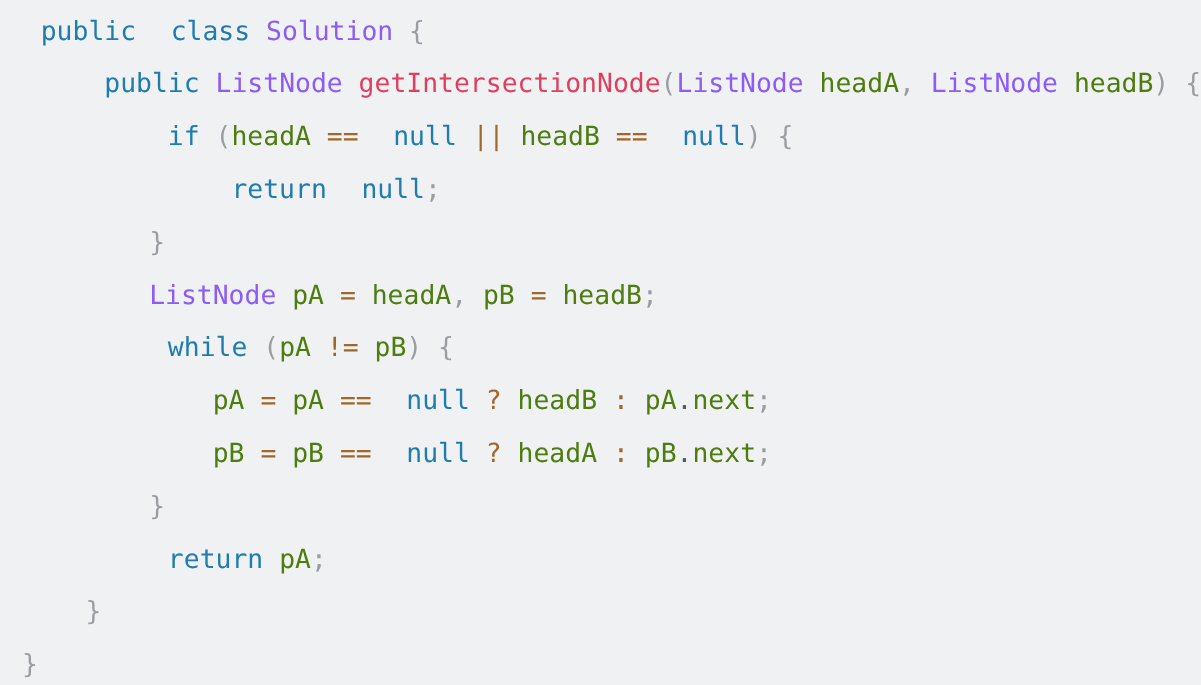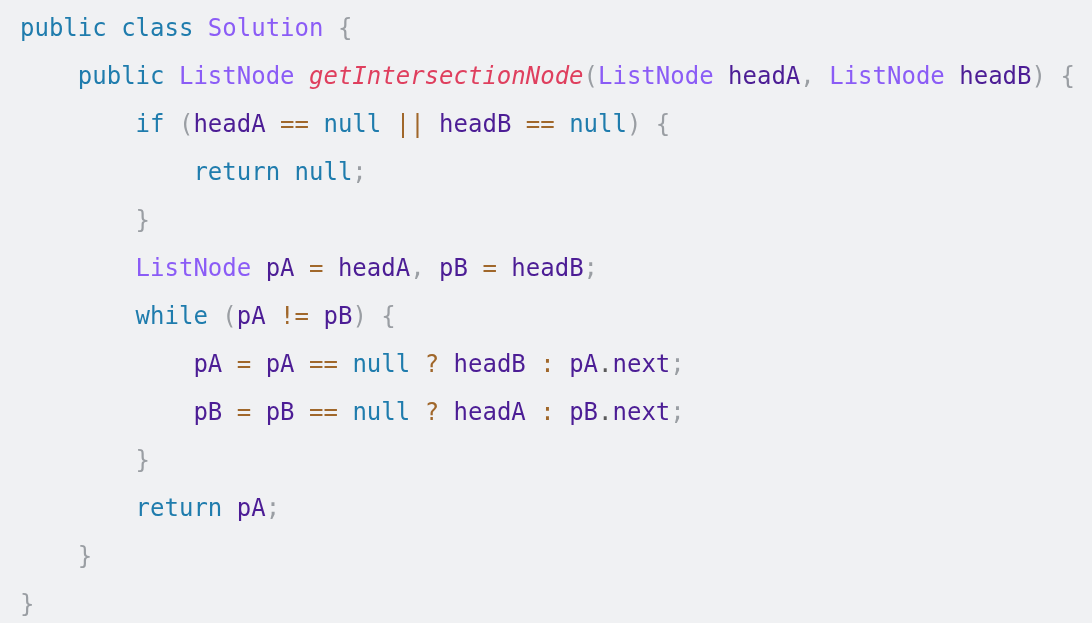--- a/index.html
+++ b/index.html
@@ -22,24 +22,24 @@
     line-height: 48px;
     white-space: pre;
     letter-spacing: 0;
     -webkit-font-smoothing: antialiased;
   }
   .code-line {
     white-space: pre;
     height: 48px;
   }
   
-  .t-keyword   { color: #1f7cad; }
+  .t-keyword   { color: #1f7cad; margin-left: 17px; }
   .t-type      { color: #8b5cf6; }
-  .t-func      { color: #df3f5e; font-style: italic; }
-  .t-ident     { color: #4c1d95; }
+  .t-func      { color: #df3f5e; }
+  .t-ident     { color: #4d7c0f; }
   .t-operator  { color: #a0672a; }
   .t-punct     { color: #9a9ea3; }
   .t-plain     { color: #484848; }
   .t-dot       { color: #5a5a5a; }
 </style>
 </head>
 <body>
 
 <div id="code-block"><div class="code-line"><span class="t-keyword">public</span><span class="t-plain"> </span><span class="t-keyword">class</span><span class="t-plain"> </span><span class="t-type">Solution</span><span class="t-plain"> </span><span class="t-punct">{</span></div><div class="code-line"><span class="t-plain">    </span><span class="t-keyword">public</span><span class="t-plain"> </span><span class="t-type">ListNode</span><span class="t-plain"> </span><span class="t-func">getIntersectionNode</span><span class="t-punct">(</span><span class="t-type">ListNode</span><span class="t-plain"> </span><span class="t-ident">headA</span><span class="t-punct">,</span><span class="t-plain"> </span><span class="t-type">ListNode</span><span class="t-plain"> </span><span class="t-ident">headB</span><span class="t-punct">)</span><span class="t-plain"> </span><span class="t-punct">{</span></div><div class="code-line"><span class="t-plain">        </span><span class="t-keyword">if</span><span class="t-plain"> </span><span class="t-punct">(</span><span class="t-ident">headA</span><span class="t-plain"> </span><span class="t-operator">==</span><span class="t-plain"> </span><span class="t-keyword">null</span><span class="t-plain"> </span><span class="t-operator">||</span><span class="t-plain"> </span><span class="t-ident">headB</span><span class="t-plain"> </span><span class="t-operator">==</span><span class="t-plain"> </span><span class="t-keyword">null</span><span class="t-punct">)</span><span class="t-plain"> </span><span class="t-punct">{</span></div><div class="code-line"><span class="t-plain">            </span><span class="t-keyword">return</span><span class="t-plain"> </span><span class="t-keyword">null</span><span class="t-punct">;</span></div><div class="code-line"><span class="t-plain">        </span><span class="t-punct">}</span></div><div class="code-line"><span class="t-plain">        </span><span class="t-type">ListNode</span><span class="t-plain"> </span><span class="t-ident">pA</span><span class="t-plain"> </span><span class="t-operator">=</span><span class="t-plain"> </span><span class="t-ident">headA</span><span class="t-punct">,</span><span class="t-plain"> </span><span class="t-ident">pB</span><span class="t-plain"> </span><span class="t-operator">=</span><span class="t-plain"> </span><span class="t-ident">headB</span><span class="t-punct">;</span></div><div class="code-line"><span class="t-plain">        </span><span class="t-keyword">while</span><span class="t-plain"> </span><span class="t-punct">(</span><span class="t-ident">pA</span><span class="t-plain"> </span><span class="t-operator">!=</span><span class="t-plain"> </span><span class="t-ident">pB</span><span class="t-punct">)</span><span class="t-plain"> </span><span class="t-punct">{</span></div><div class="code-line"><span class="t-plain">            </span><span class="t-ident">pA</span><span class="t-plain"> </span><span class="t-operator">=</span><span class="t-plain"> </span><span class="t-ident">pA</span><span class="t-plain"> </span><span class="t-operator">==</span><span class="t-plain"> </span><span class="t-keyword">null</span><span class="t-plain"> </span><span class="t-operator">?</span><span class="t-plain"> </span><span class="t-ident">headB</span><span class="t-plain"> </span><span class="t-operator">:</span><span class="t-plain"> </span><span class="t-ident">pA</span><span class="t-dot">.</span><span class="t-ident">next</span><span class="t-punct">;</span></div><div class="code-line"><span class="t-plain">            </span><span class="t-ident">pB</span><span class="t-plain"> </span><span class="t-operator">=</span><span class="t-plain"> </span><span class="t-ident">pB</span><span class="t-plain"> </span><span class="t-operator">==</span><span class="t-plain"> </span><span class="t-keyword">null</span><span class="t-plain"> </span><span class="t-operator">?</span><span class="t-plain"> </span><span class="t-ident">headA</span><span class="t-plain"> </span><span class="t-operator">:</span><span class="t-plain"> </span><span class="t-ident">pB</span><span class="t-dot">.</span><span class="t-ident">next</span><span class="t-punct">;</span></div><div class="code-line"><span class="t-plain">        </span><span class="t-punct">}</span></div><div class="code-line"><span class="t-plain">        </span><span class="t-keyword">return</span><span class="t-plain"> </span><span class="t-ident">pA</span><span class="t-punct">;</span></div><div class="code-line"><span class="t-plain">    </span><span class="t-punct">}</span></div><div class="code-line"><span class="t-punct">}</span></div></div>
 

